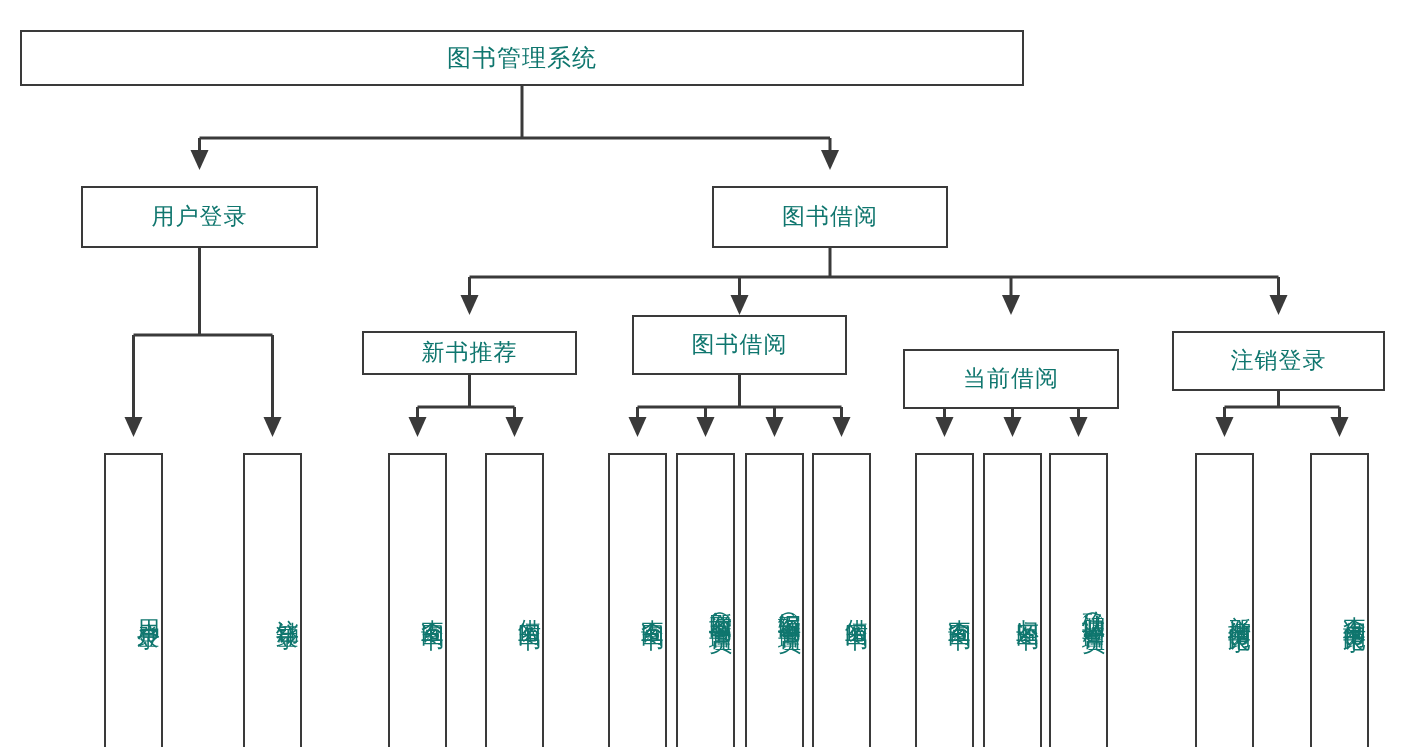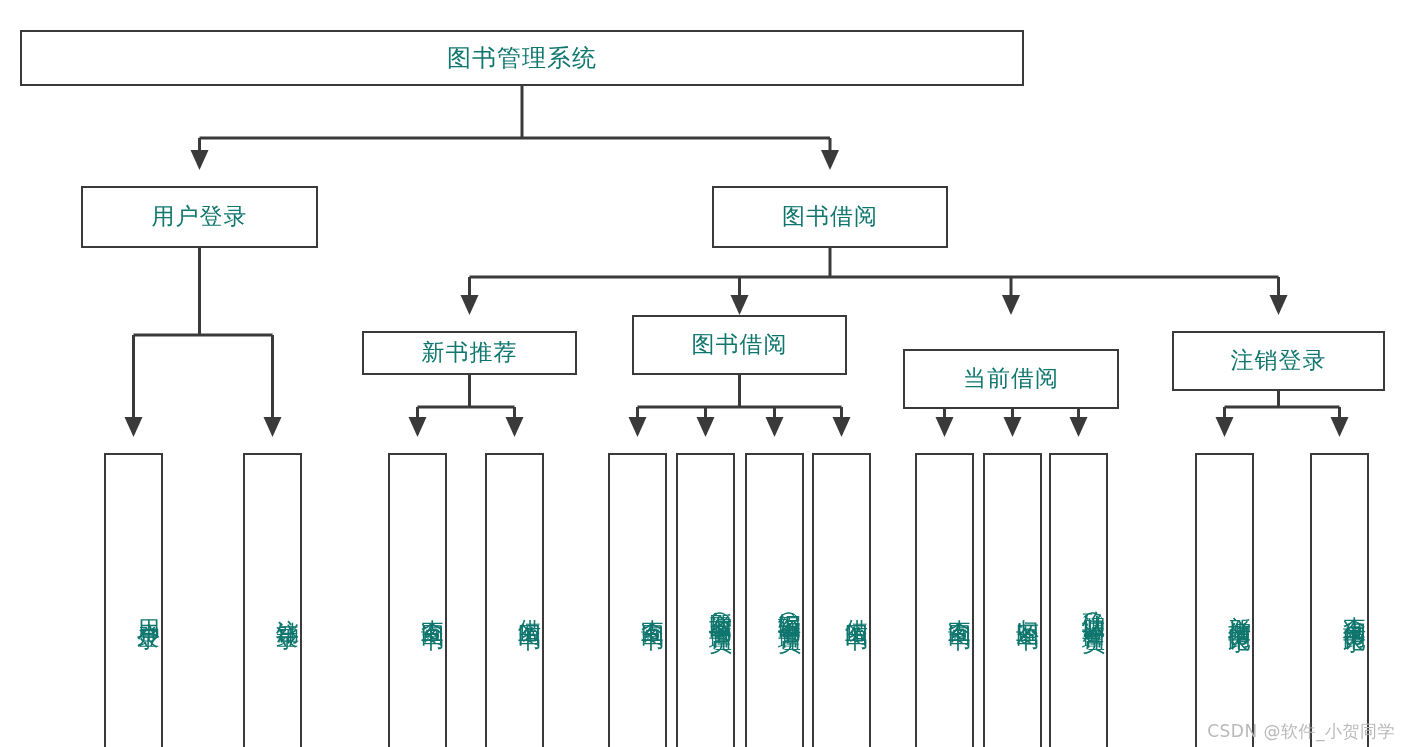--- a/index.html
+++ b/index.html
@@ -157,14 +157,13 @@
       <div class="node vertical" style="left: 1049px; top: 437px; width: 59px; height: 297px;">
         <span>确认归还（管理员）</span>
       </div>
       <div class="node vertical" style="left: 1195px; top: 437px; width: 59px; height: 297px;">
         <span>新增借阅记录</span>
       </div>
       <div class="node vertical" style="left: 1310px; top: 437px; width: 59px; height: 297px;">
         <span>查询借阅记录</span>
       </div>
     </div>
-  <div id="watermark">CSDN @软件_小贺同学</div>
 </div>
 
 </body></html>

